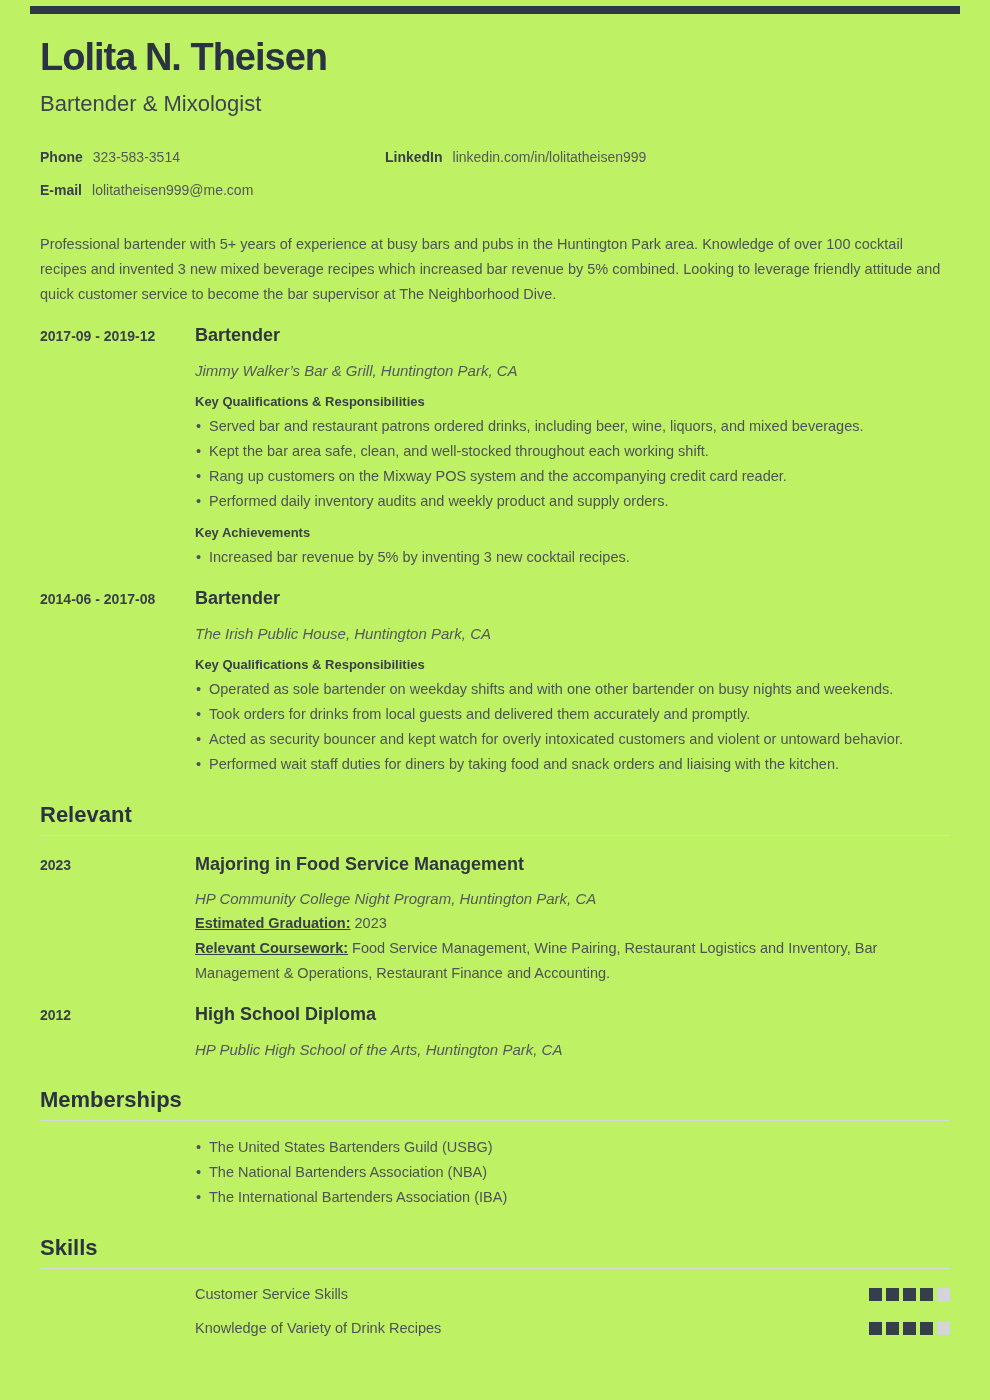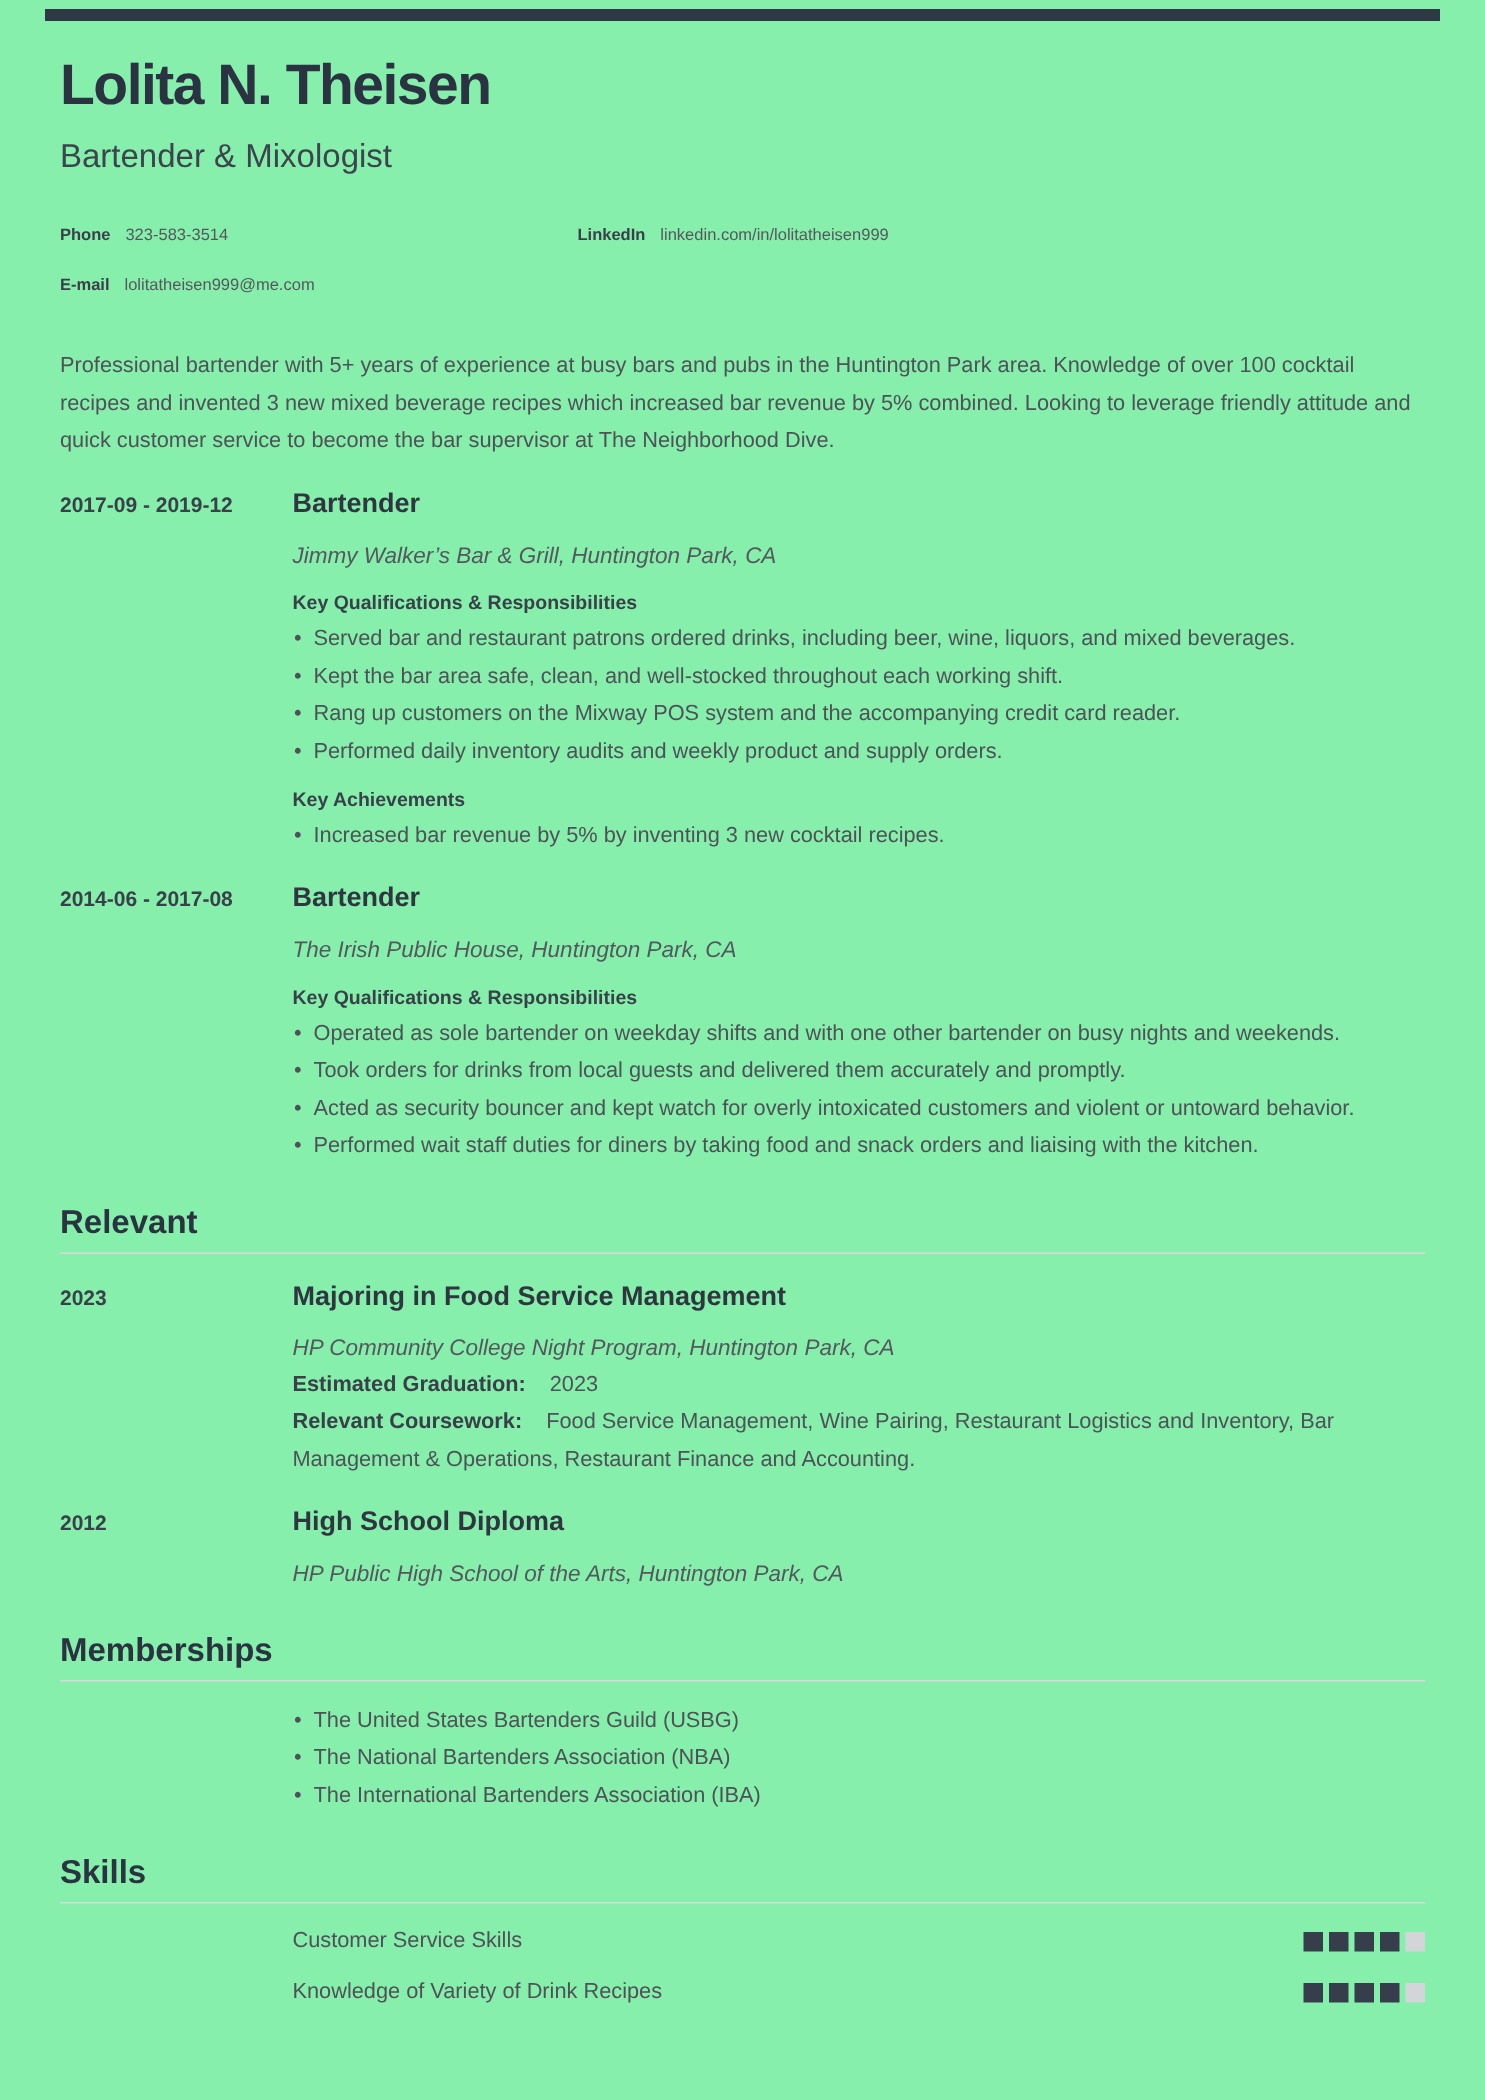--- a/index.html
+++ b/index.html
@@ -1,19 +1,19 @@
 <!DOCTYPE html>
 <html><head>
 <meta charset="utf-8">
 <style>
   html,body{margin:0;padding:0;background:#fff;}
   .page{
     position:relative;
     width:990px;height:1400px;
-    background:#86efac;
+    background:#bef264;
     overflow:hidden;
     font-family:"Liberation Sans","DejaVu Sans",sans-serif;
     color:#4e5257;
     box-sizing:border-box;
     padding:0 40px;
   }
   .top-bar{
     position:absolute;top:6px;left:30px;right:30px;height:8px;
     background:#2e3945;
   }
@@ -30,21 +30,21 @@
     font-size:22px;
     color:#3d444e;
     line-height:1.1;
   }
   .contact-grid{
     margin-top:24px;
     display:grid;
     grid-template-columns:345px 1fr;
     grid-auto-rows:33px;
     align-items:center;
-    font-size:11px;
+    font-size:14px;
   }
   .c-label{font-weight:700;color:#3a4049;margin-right:10px;}
   .c-value{color:#54585d;}
   .summary{
     margin:26px 0 0;
     font-size:14.5px;
     line-height:25px;
     color:#4e5257;
   }
   h2{
@@ -80,21 +80,21 @@
     position:relative;
     padding-left:14px;
     font-size:14.5px;line-height:25px;color:#4e5257;
   }
   ul.bullets li::before{
     content:"\2022";
     position:absolute;left:1px;top:0;
     color:#4e5257;
   }
   .detail{font-size:14.5px;line-height:25px;color:#4e5257;}
-  .d-label{font-weight:700;color:#3a4049;margin-right:16px;}
+  .d-label{font-weight:700;color:#3a4049;margin-right:4px;text-decoration:underline;}
   .skills-block{padding-top:8px;}
   .skill-row{
     display:flex;align-items:center;
     height:34px;
     padding-left:155px;
   }
   .skill-name{flex:1;font-size:14.5px;color:#4e5257;}
   .skill-rating{display:flex;gap:4px;}
   .skill-rating .square{width:13px;height:13px;display:inline-block;}
   .skill-rating .square.filled{background:#353e4a;}

